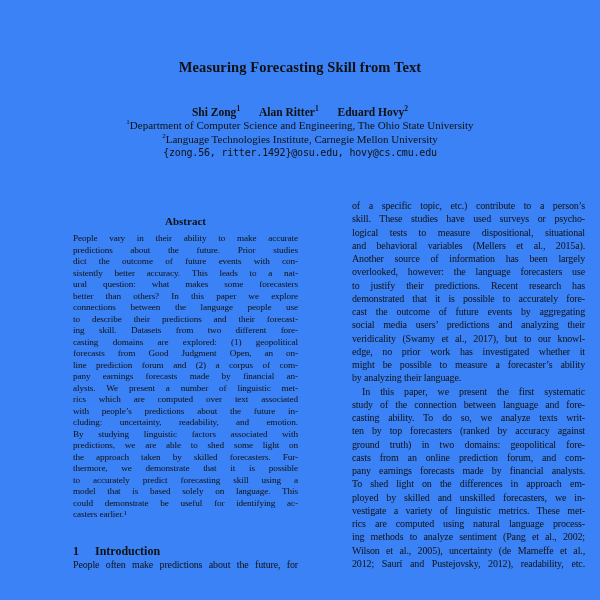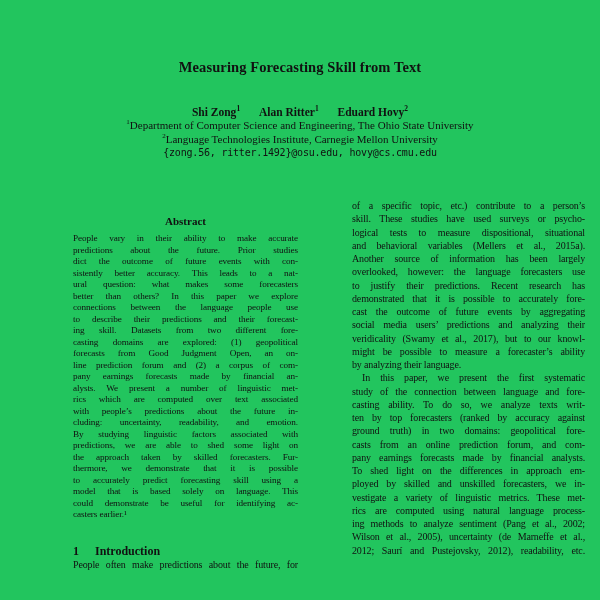--- a/index.html
+++ b/index.html
@@ -4,21 +4,21 @@
 <style>
   html, body {
     margin: 0;
     padding: 0;
     background: #ffffff;
   }
   .page {
     position: relative;
     width: 600px;
     height: 600px;
-    background: #22c55e;
+    background: #3b82f6;
     color: #111111;
     font-family: "Liberation Serif", "DejaVu Serif", serif;
     overflow: hidden;
   }
   .title {
     position: absolute;
     top: 59px;
     left: 0;
     right: 0;
     margin: 0;
@@ -171,20 +171,21 @@
         <div class="tline">skill. These studies have used surveys or psycho-</div>
         <div class="tline">logical tests to measure dispositional, situational</div>
         <div class="tline">and behavioral variables (Mellers et al., 2015a).</div>
         <div class="tline">Another source of information has been largely</div>
         <div class="tline">overlooked, however: the language forecasters use</div>
         <div class="tline">to justify their predictions.  Recent research has</div>
         <div class="tline">demonstrated that it is possible to accurately fore-</div>
         <div class="tline">cast the outcome of future events by aggregating</div>
         <div class="tline">social media users’ predictions and analyzing their</div>
         <div class="tline">veridicality (Swamy et al., 2017), but to our knowl-</div>
+        <div class="tline">edge, no prior work has investigated whether it</div>
         <div class="tline">might be possible to measure a forecaster’s ability</div>
         <div class="tline tline-last">by analyzing their language.</div>
       </div>
     <div class="para">
         <div class="tline tline-indent">In this paper, we present the first systematic</div>
         <div class="tline">study of the connection between language and fore-</div>
         <div class="tline">casting ability.  To do so, we analyze texts writ-</div>
         <div class="tline">ten by top forecasters (ranked by accuracy against</div>
         <div class="tline">ground truth) in two domains:  geopolitical fore-</div>
         <div class="tline">casts from an online prediction forum, and com-</div>

